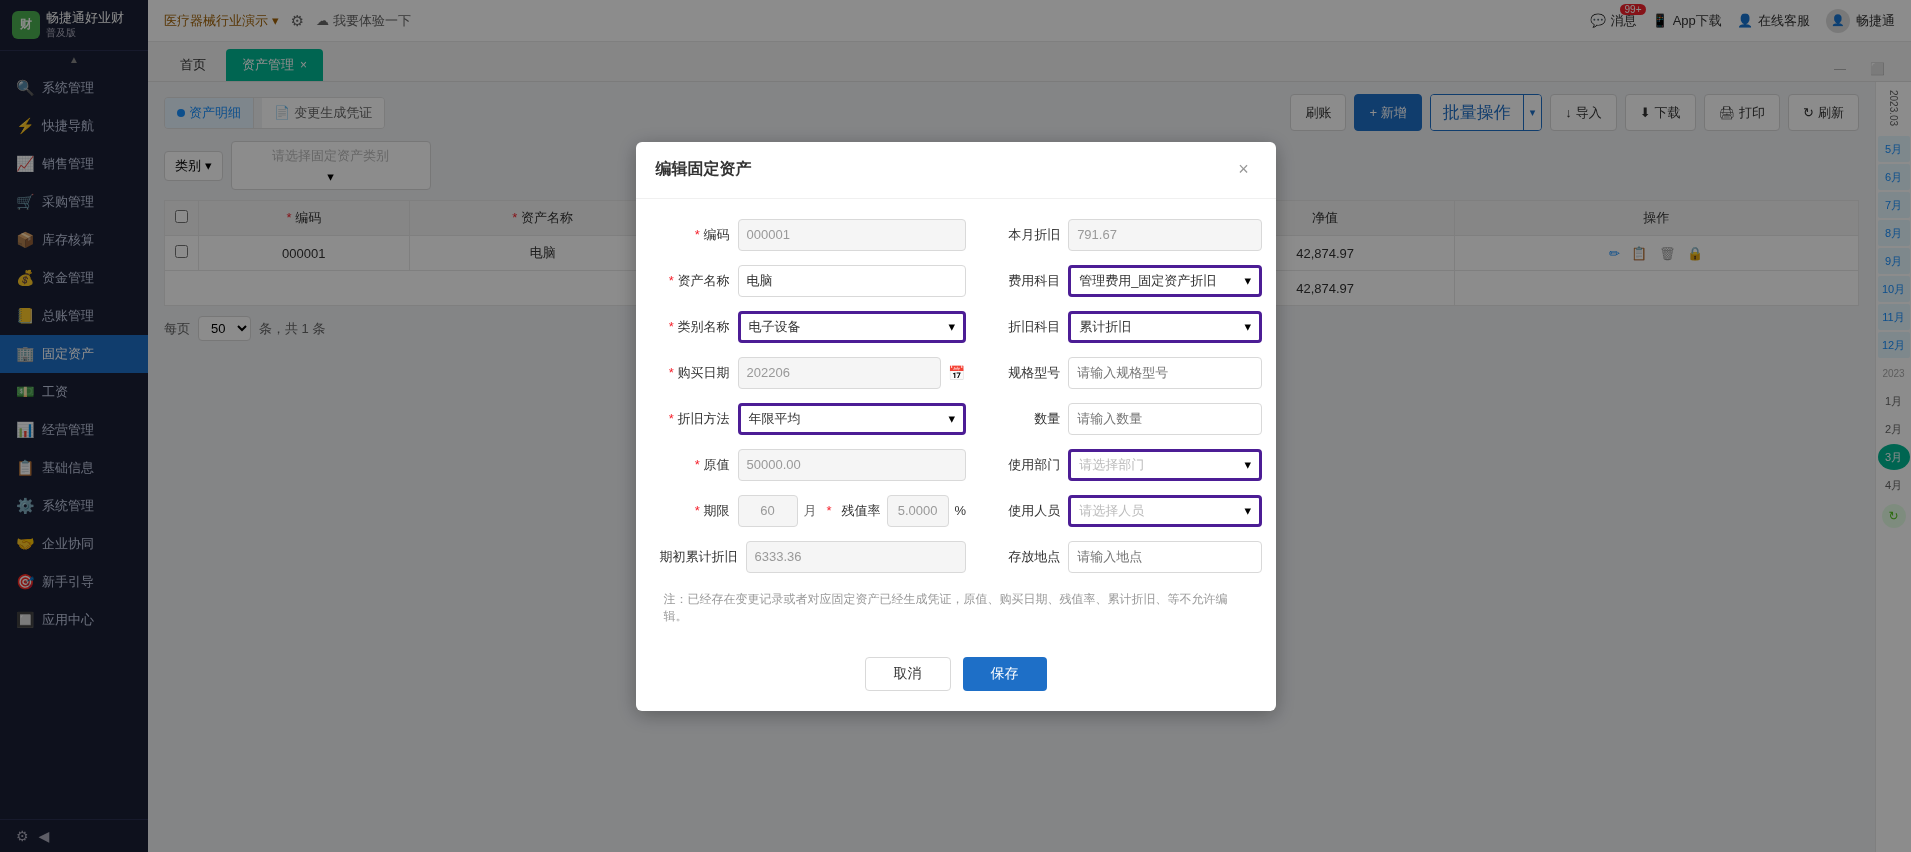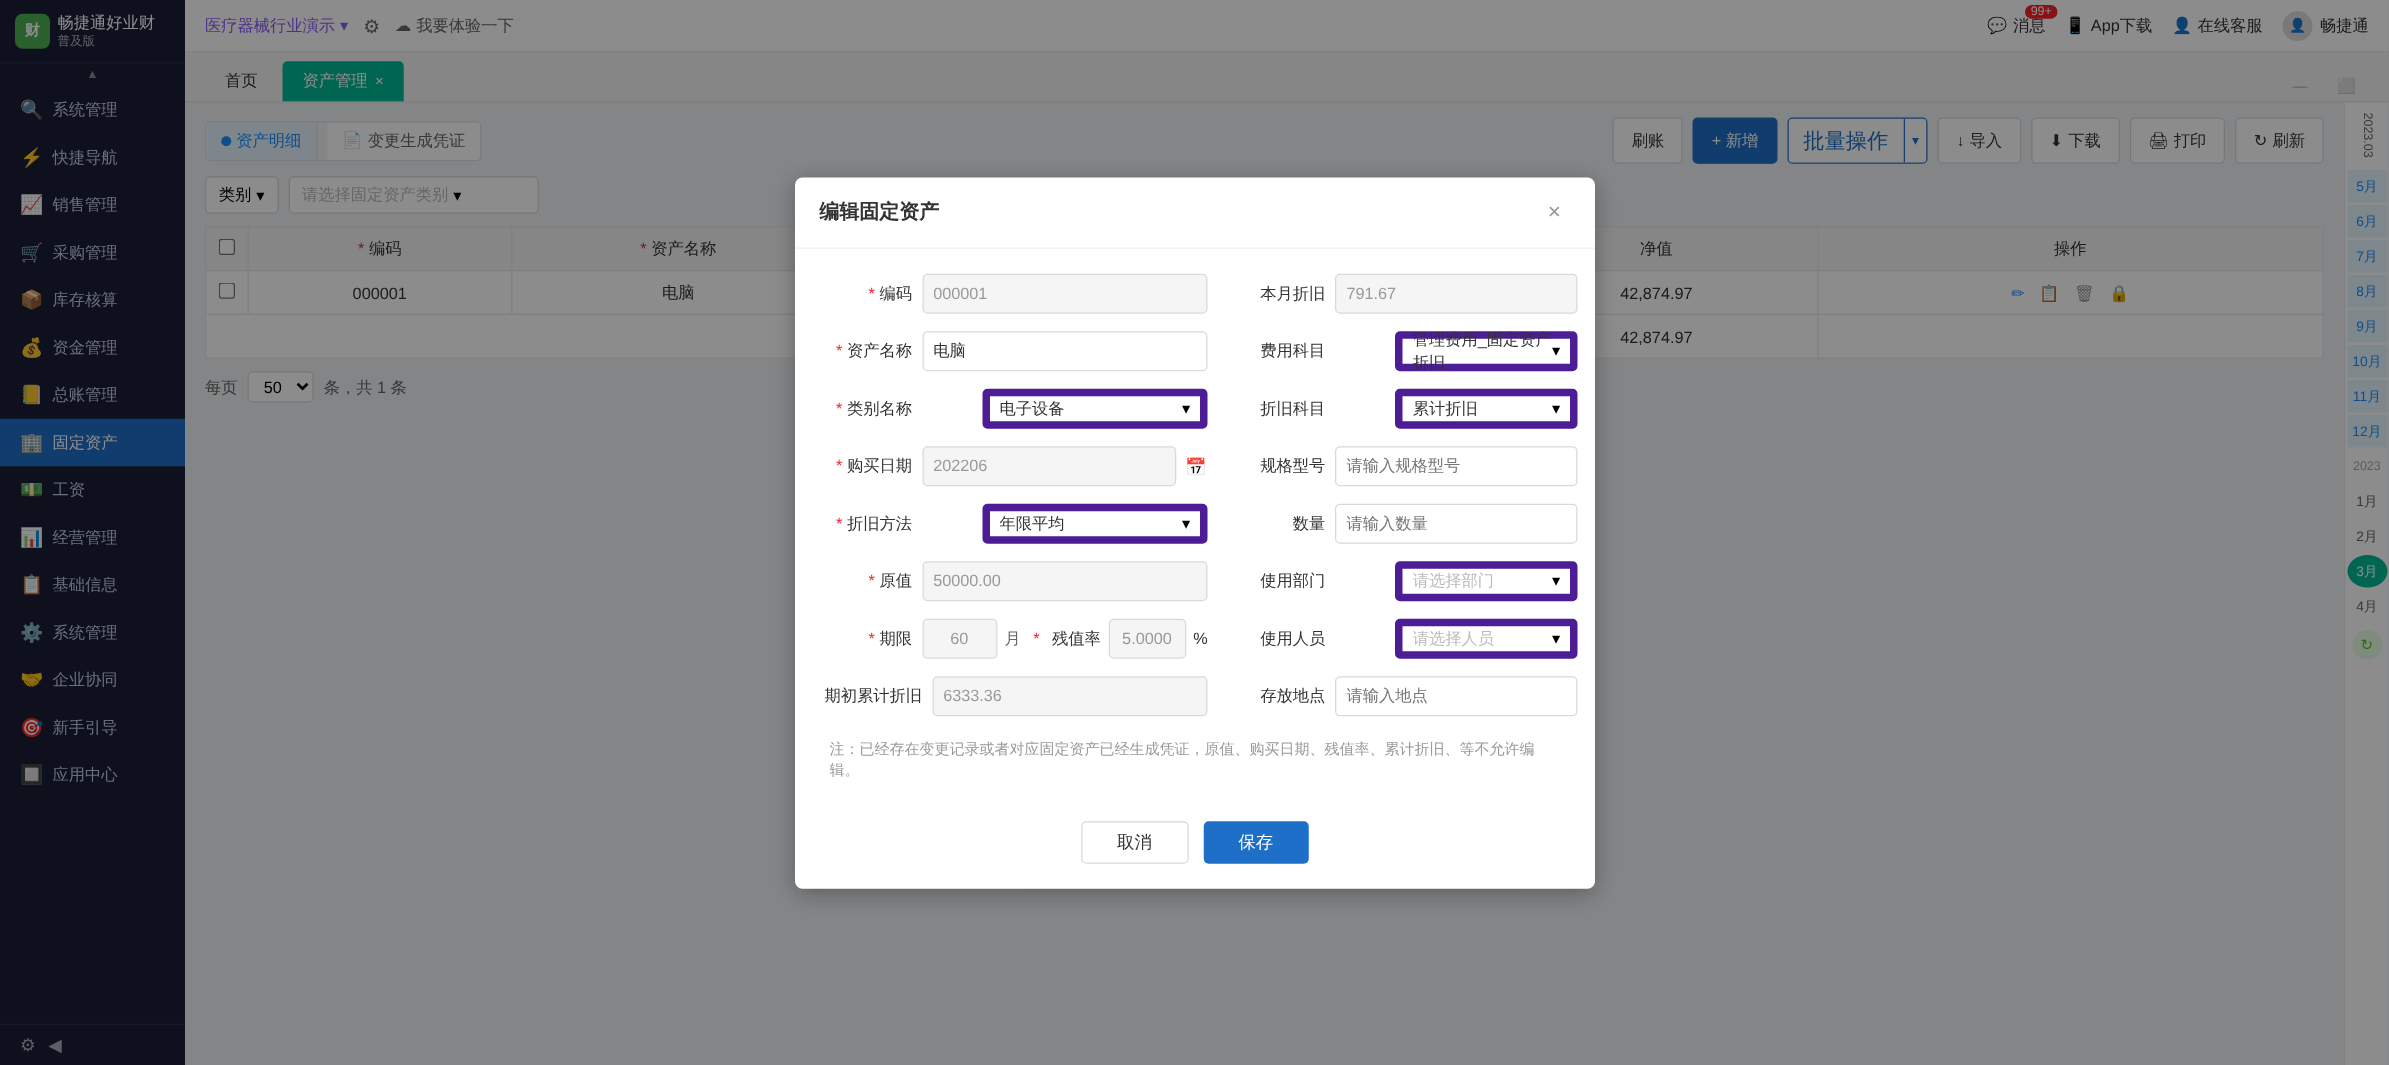--- a/index.html
+++ b/index.html
@@ -70,21 +70,21 @@
       background: white;
       border-bottom: 1px solid #e8e8e8;
       display: flex;
       align-items: center;
       padding: 0 16px;
       gap: 12px;
       position: relative;
     }
     .topbar-industry {
       display: flex; align-items: center; gap: 4px;
-      font-size: 13px; color: #8b5cf6; cursor: pointer;
+      font-size: 13px; color: #a16207; cursor: pointer;
     }
     .topbar-settings { color: #666; cursor: pointer; font-size: 15px; }
     .topbar-feedback {
       display: flex; align-items: center; gap: 4px;
       font-size: 13px; color: #666; cursor: pointer;
     }
     .topbar-right {
       margin-left: auto;
       display: flex; align-items: center; gap: 16px;
     }
@@ -293,28 +293,27 @@
       border-radius: 4px;
       padding: 0 8px;
       font-size: 13px;
       color: #333;
       outline: none;
     }
     .form-input.readonly { background: #f5f5f5; color: #999; }
     .form-select {
       flex: 1;
       height: 32px;
-      border: 6px solid #4c1d95;
+      border: 3px solid #4c1d95;
       border-radius: 4px;
       padding: 0 8px;
       font-size: 13px;
       background: white;
       display: flex; align-items: center; justify-content: space-between;
       cursor: pointer;
-      margin-left: 48px;
     }
     .form-select-value { color: #333; }
     .form-select-placeholder { color: #bbb; }
     .period-row {
       display: flex; align-items: center; gap: 6px;
     }
     .period-input {
       width: 60px;
       height: 32px;
       border: 1px solid #d9d9d9;
@@ -538,21 +537,21 @@
             <span>刷新</span>
           </button>
         </div>
       </div>
 
       <div class="filter-row">
         <div class="filter-select">
           <span>类别</span>
           <span>▾</span>
         </div>
-        <div class="filter-select" style="min-width:200px;">
+        <div class="filter-select" style="min-width:200px;flex-direction:column;">
           <span style="color:#bbb;">请选择固定资产类别</span>
           <span>▾</span>
         </div>
       </div>
 
       <table class="asset-table">
         <thead>
           <tr>
             <th class="checkbox-cell">
               <input type="checkbox" style="">

